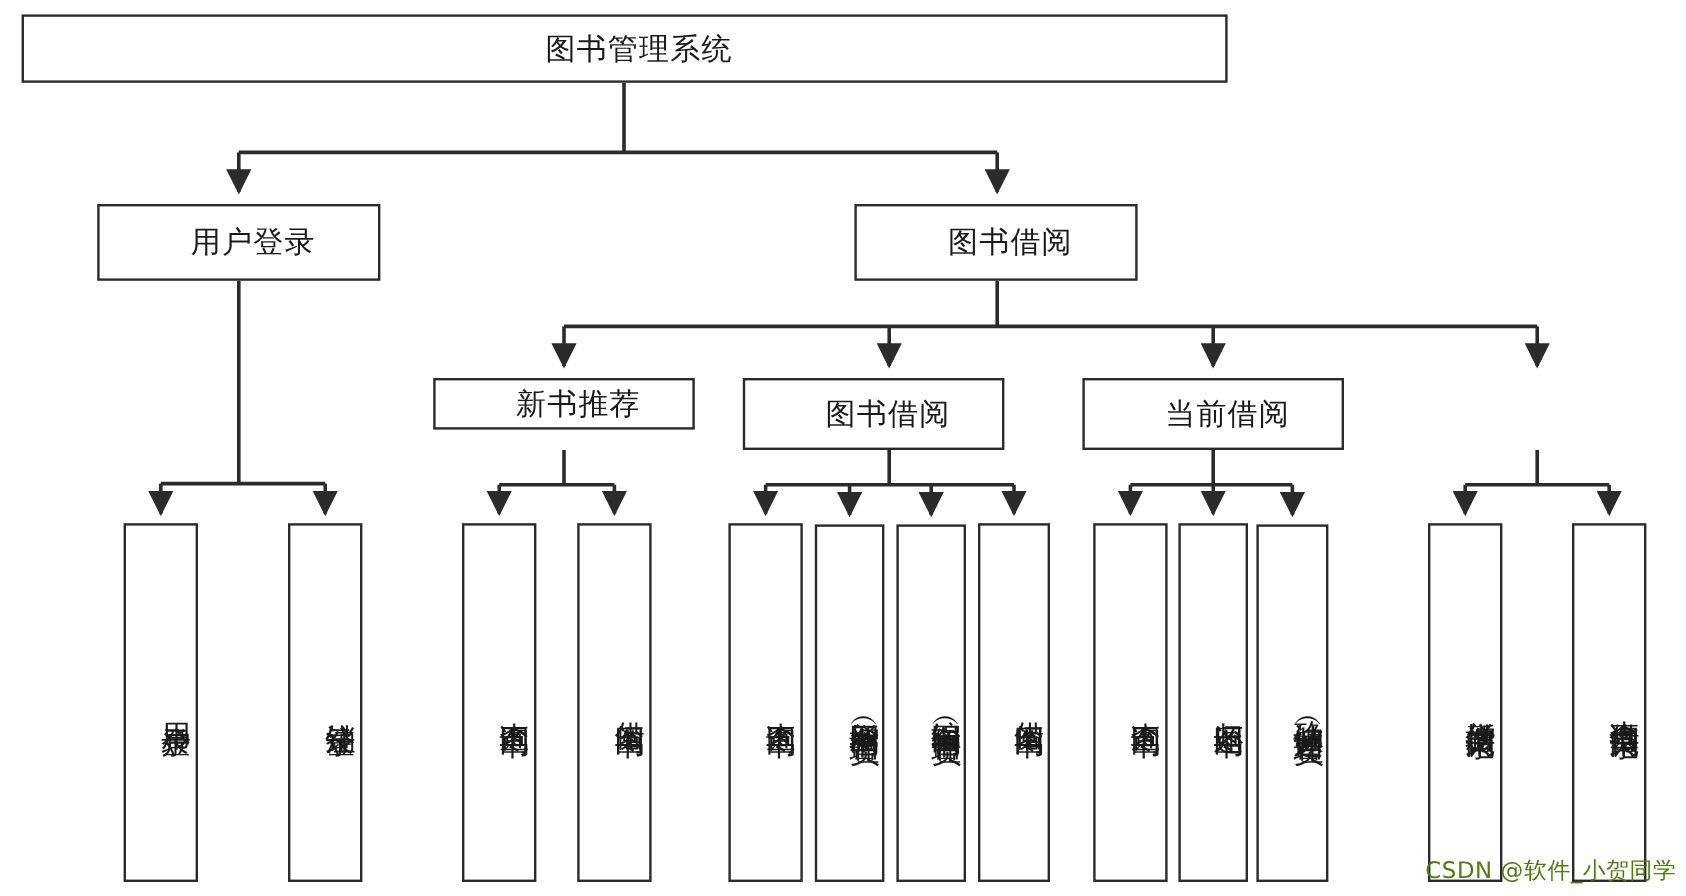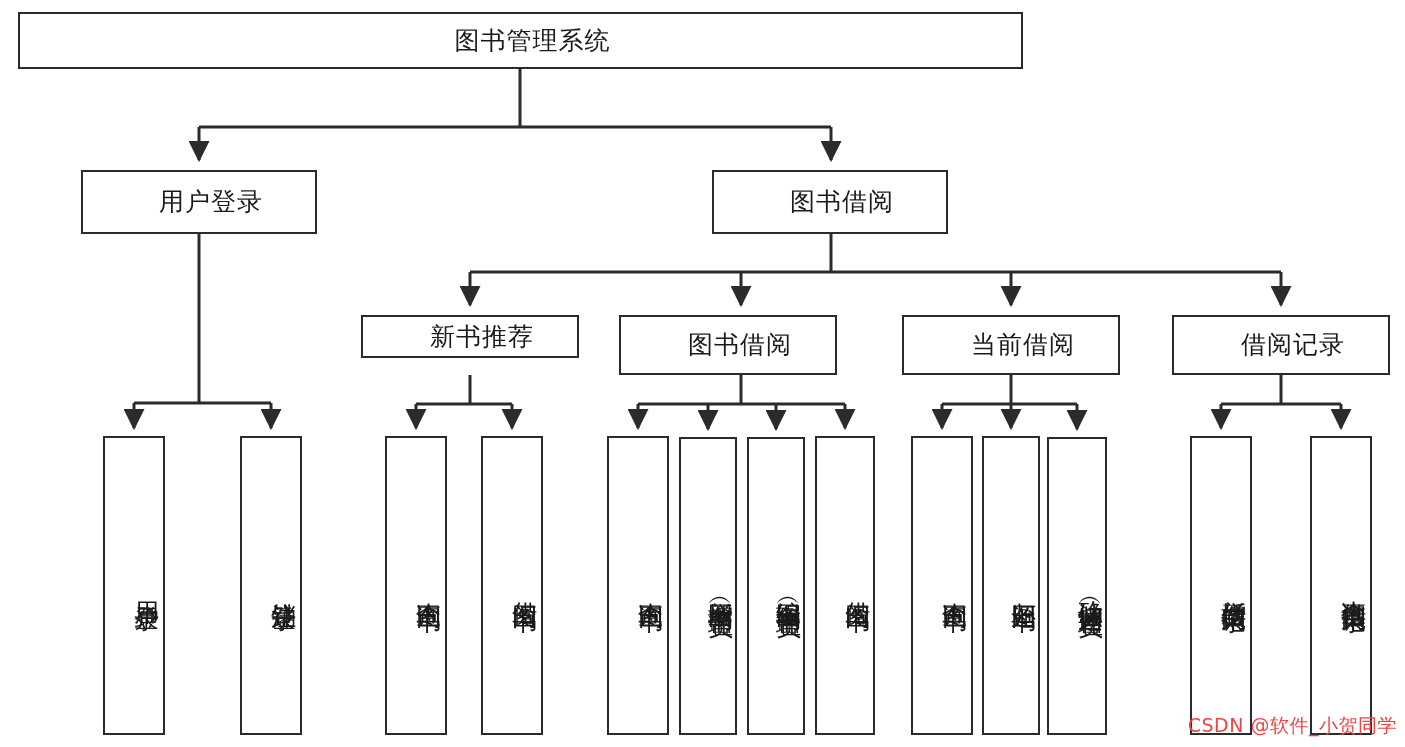--- a/index.html
+++ b/index.html
@@ -54,21 +54,21 @@
   }
   .node-v.center-text {
     align-items: center;
     padding-top: 0;
   }
   .watermark {
     position: absolute;
     right: 8px;
     bottom: 8px;
     font-size: 19px;
-    color: #ef4444;
+    color: #4d7c0f;
     letter-spacing: 0.5px;
     white-space: nowrap;
   }
 </style>
 </head>
 <body>
 
 <div id="canvas">
 
   <svg class="connectors" viewBox="0 0 1405 747" xmlns="http://www.w3.org/2000/svg">
@@ -135,23 +135,20 @@
 
   <div class="node node-h" style="left:361px; top:315px; width:218px; height:43px;">
     <span>新书推荐</span>
   </div>
   <div class="node node-h" style="left:619px; top:315px; width:218px; height:60px;">
     <span>图书借阅</span>
   </div>
   <div class="node node-h" style="left:902px; top:315px; width:218px; height:60px;">
     <span>当前借阅</span>
   </div>
-  <div class="node node-h" style="left:1172px; top:315px; width:218px; height:60px;">
-    <span>借阅记录</span>
-  </div>
 
   <div class="node node-v center-text" style="left:103px; top:436px; width:62px; height:299px;">
     <span>用户登录</span>
   </div>
   <div class="node node-v center-text" style="left:240px; top:436px; width:62px; height:299px;">
     <span>注销登录</span>
   </div>
 
   <div class="node node-v center-text" style="left:385px; top:436px; width:62px; height:299px;">
     <span>查询图书</span>

